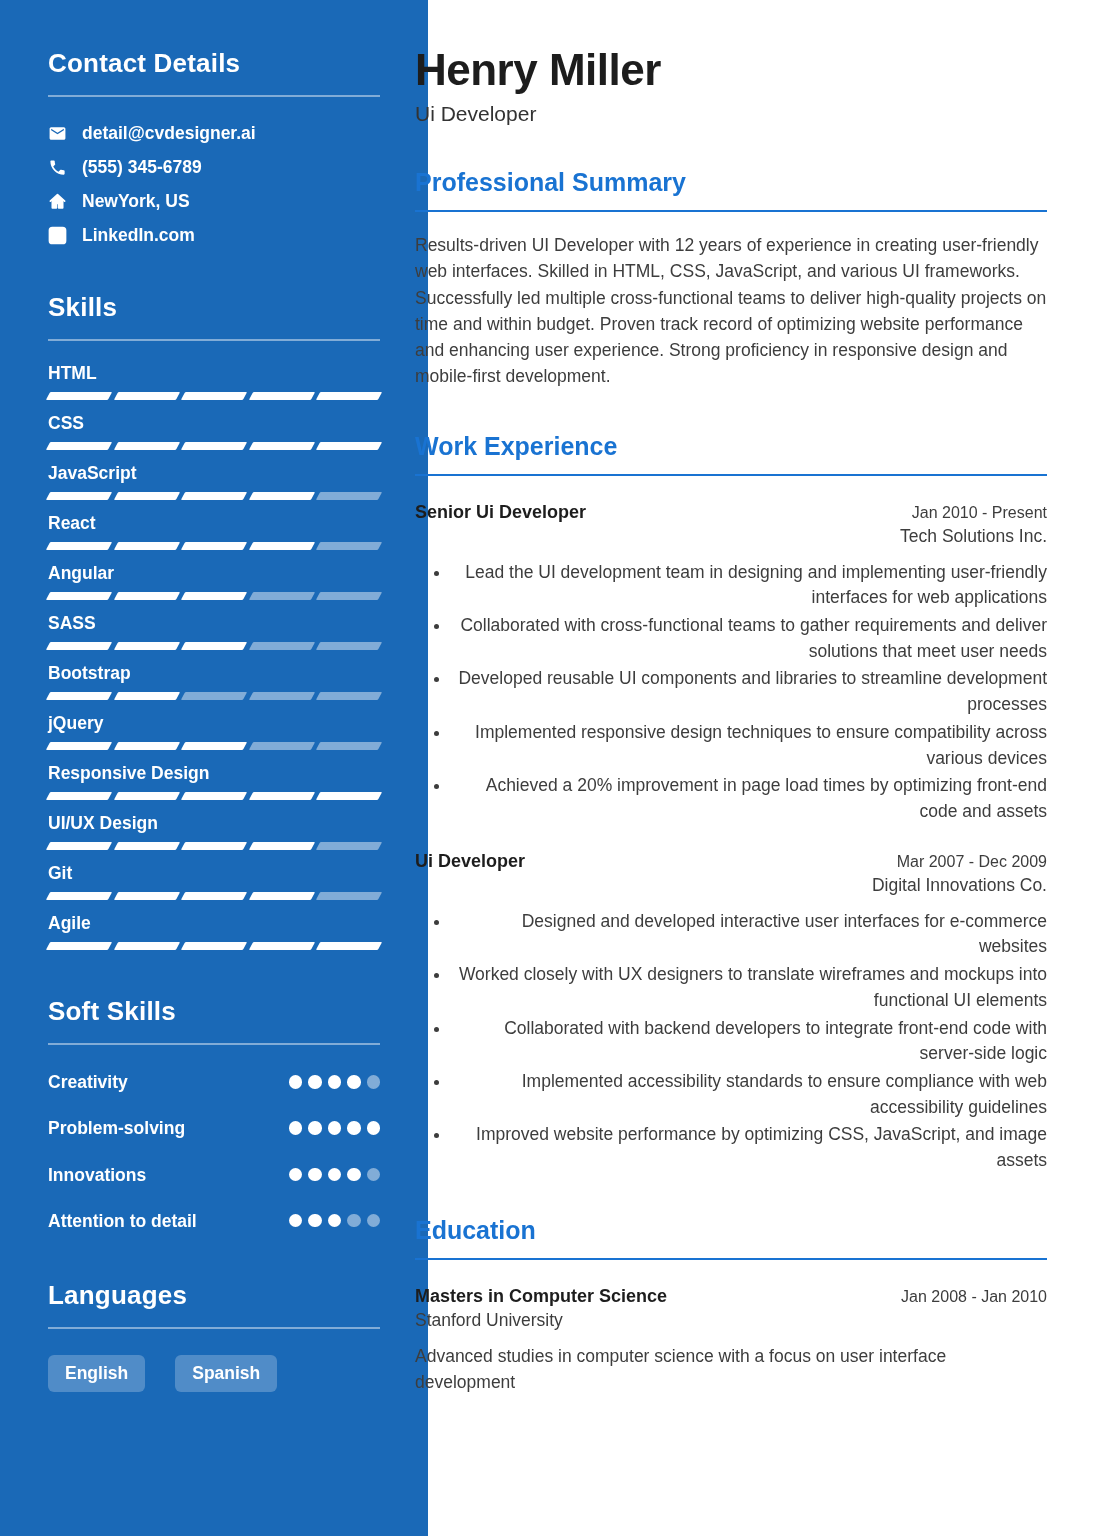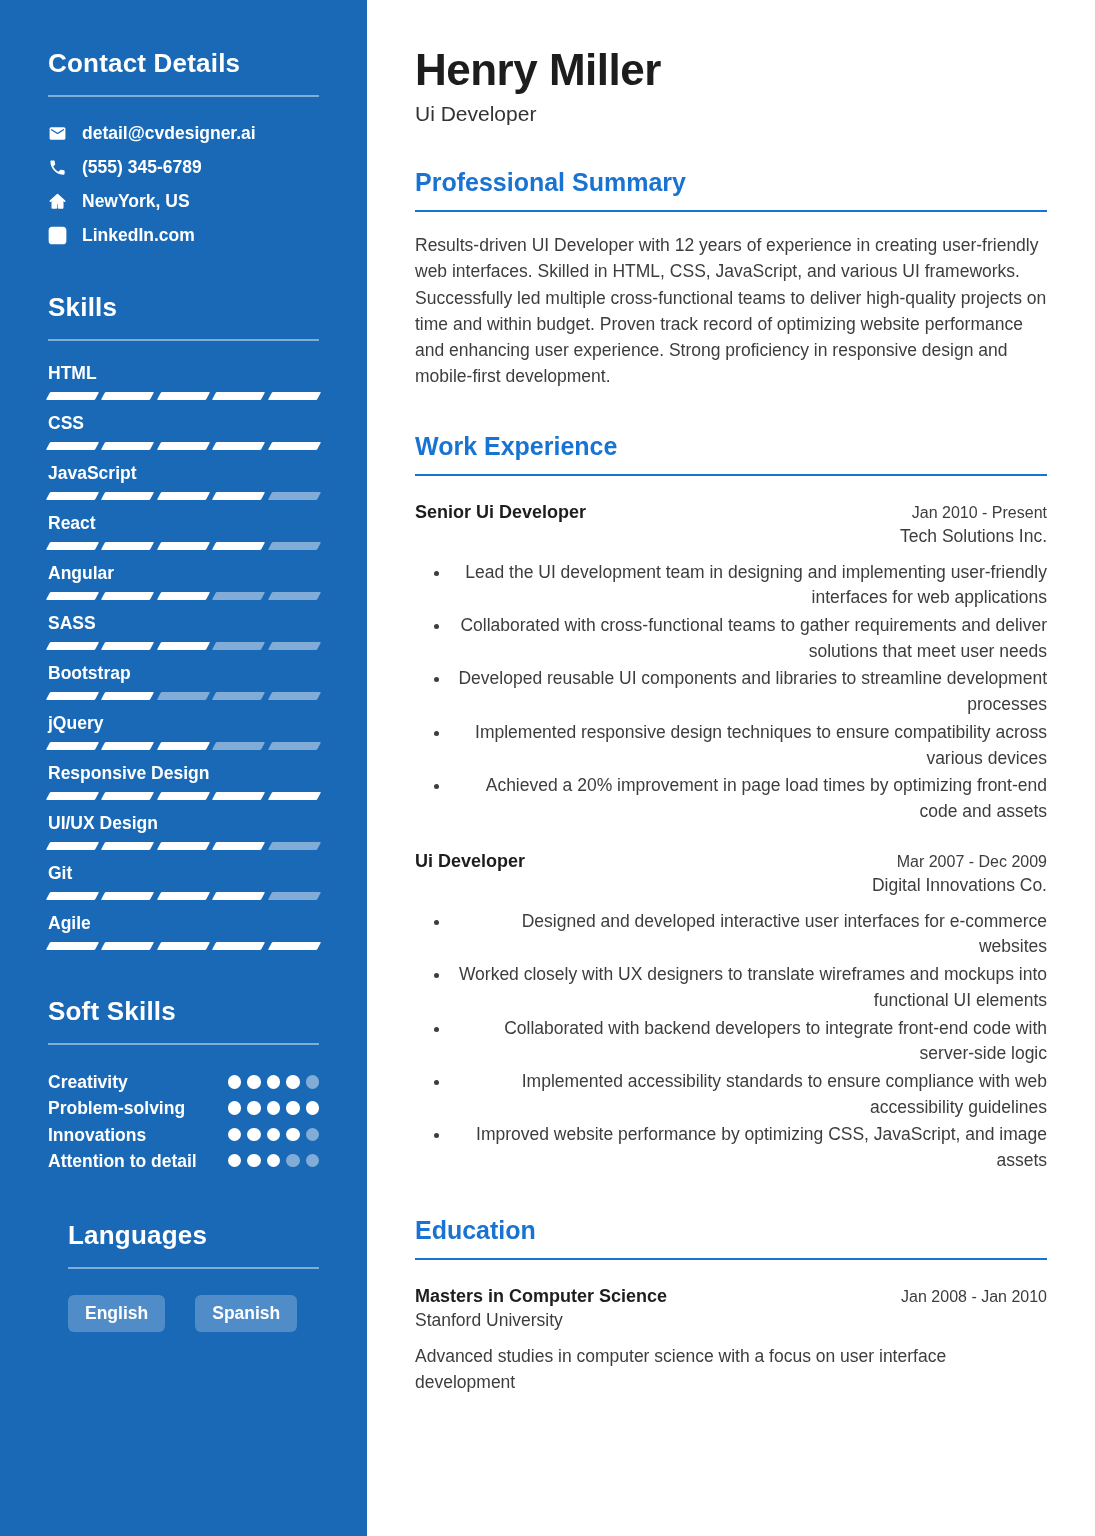--- a/index.html
+++ b/index.html
@@ -15,21 +15,21 @@
   body{
     font-family:"Liberation Sans", sans-serif;
     background:#ffffff;
     width:1095px;height:1536px;
     position:relative;
     overflow:hidden;
   }
   
   .sidebar{
     position:absolute;left:0;top:0;bottom:0;
-    width:367px;
+    width:428px;
     background:var(--sidebar-bg);
     color:#fff;
     padding:48px 48px 40px 48px;
   }
   .side-section-title{
     font-size:26px;font-weight:bold;letter-spacing:.2px;
     padding-bottom:16px;
     border-bottom:2px solid var(--white-dim);
   }
   .contact-list{margin-top:26px;display:flex;flex-direction:column;gap:13px;}
@@ -39,28 +39,28 @@
 
   .skills-block{margin-top:46px;}
   .skill-list{margin-top:22px;}
   .skill-item{margin-bottom:13px;}
   .skill-name{font-size:17.5px;font-weight:bold;margin-bottom:8px;}
   .skill-bar{display:flex;gap:6px;height:8px;}
   .skill-seg{flex:1;background:var(--white-dim);transform:skewX(-28deg);border-radius:1px;}
   .skill-seg.filled{background:#ffffff;}
 
   .soft-block{margin-top:46px;}
-  .soft-list{margin-top:24px;display:flex;flex-direction:column;gap:0;}
+  .soft-list{margin-top:24px;display:flex;flex-direction:column;gap:20px;}
   .soft-row{display:flex;align-items:flex-start;}
   .soft-name{flex:1;font-size:17.5px;font-weight:bold;line-height:1.5;padding-right:6px;}
   .dots{display:flex;gap:6px;padding-top:6px;}
   .dot{width:13.5px;height:13.5px;border-radius:50%;background:var(--white-dim);}
   .dot.filled{background:#ffffff;}
 
-  .lang-block{margin-top:46px;margin-left:20px;}
+  .lang-block{margin-top:46px;}
   .lang-pills{margin-top:26px;display:flex;gap:30px;flex-wrap:wrap;}
   .pill{
     background:var(--pill-bg);
     border-radius:6px;
     padding:8px 17px;
     font-size:17.5px;font-weight:bold;color:#fff;
   }
 
   
   .main{

